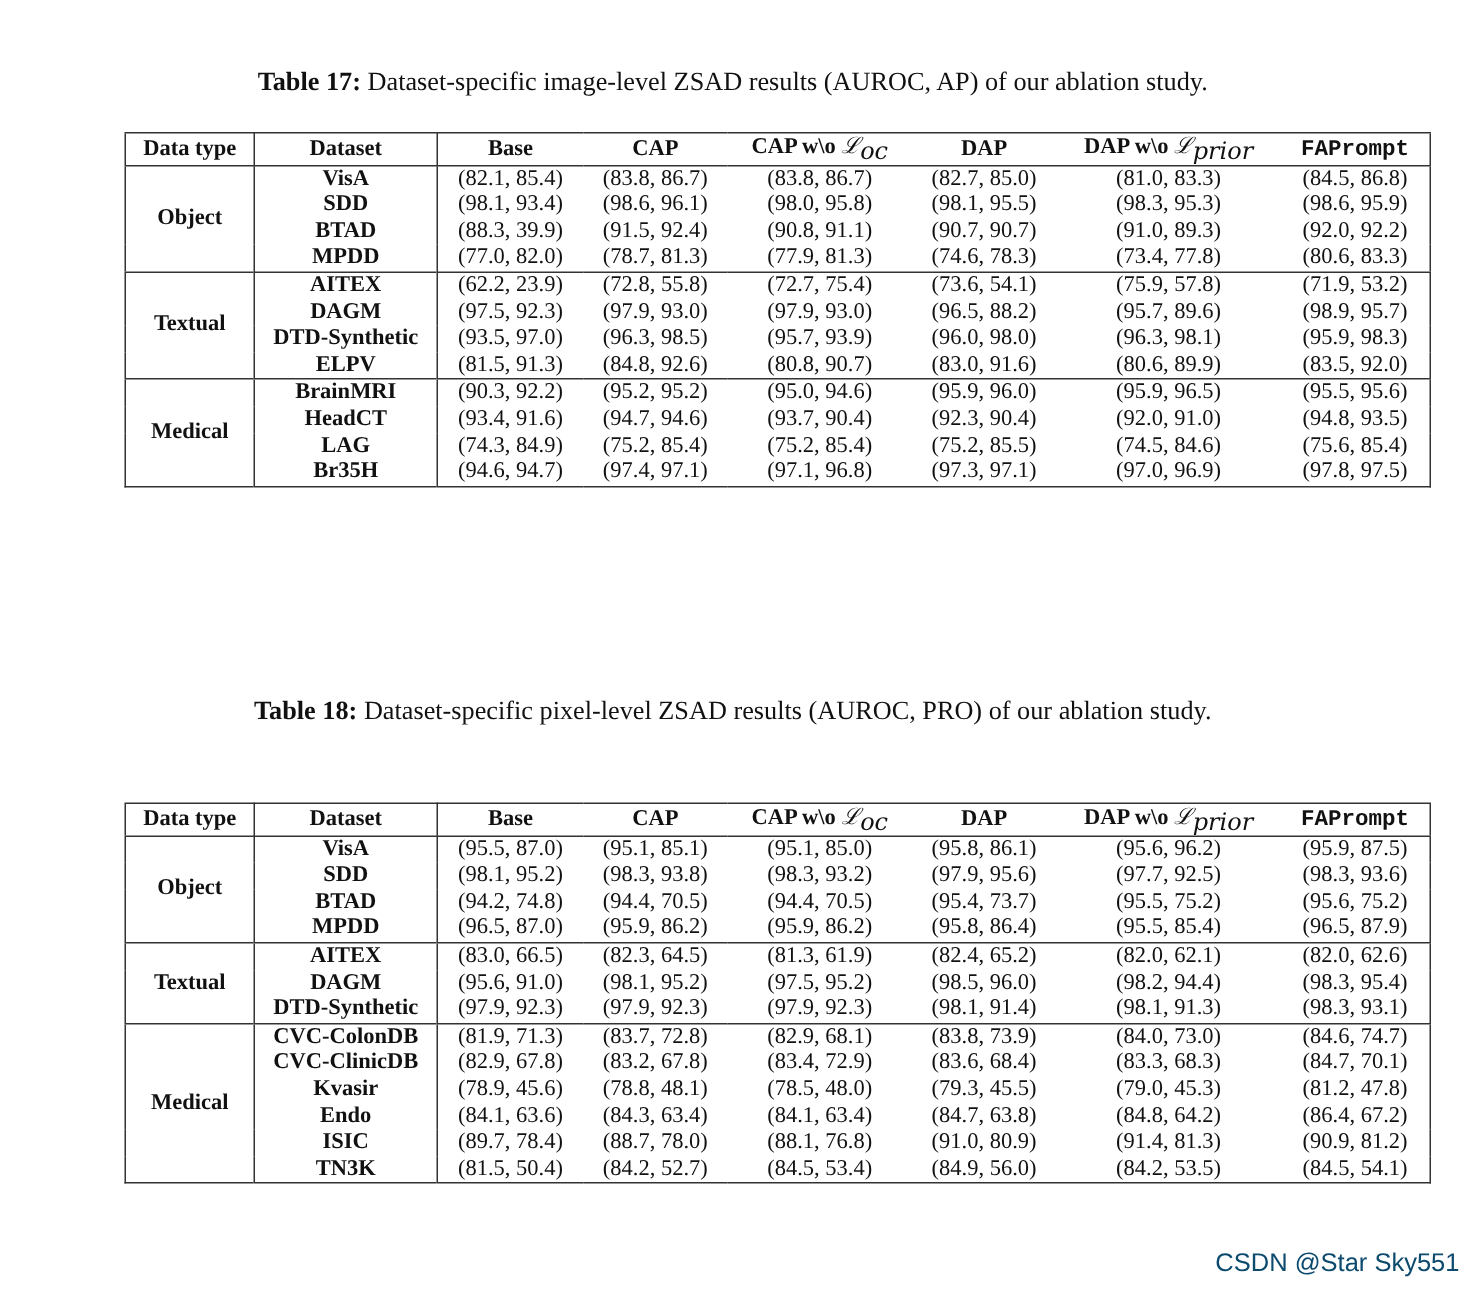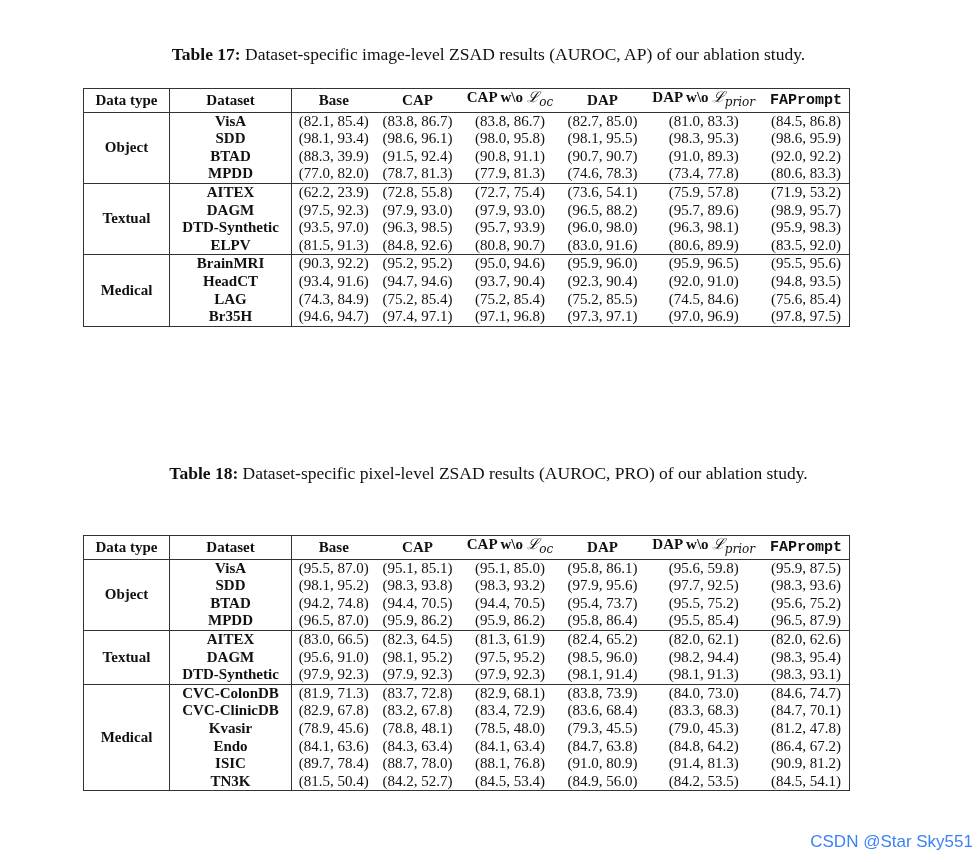--- a/index.html
+++ b/index.html
@@ -1,35 +1,35 @@
 <!DOCTYPE html>
 <html><head>
 <meta charset="utf-8">
 <style>
   html, body { margin: 0; padding: 0; background: #ffffff; }
   body { width: 977px; height: 862px; position: relative; overflow: hidden;
          font-family: "Liberation Serif", "DejaVu Serif", serif; color: #111; }
   .caption { position: absolute; left: 0; width: 977px; text-align: center;
              font-size: 17.5px; }
   .caption b { font-weight: bold; margin-top: 32px; }
-  table.res { position: absolute; left: 83px; width: 767px; border-collapse: collapse;
+  table.res { position: absolute; left: 83px; width: 871px; border-collapse: collapse;
               font-size: 15px; line-height: 17.6px; }
   table.res th, table.res td { padding: 0 4px; text-align: center; white-space: nowrap; }
   table.res th { font-weight: bold; font-size: 15px; }
   table.res thead tr th { border-top: 1px solid #333; border-bottom: 1px solid #333; }
   table.res { border: 1px solid #333; }
   .vline { border-right: 1px solid #333; }
   .dtype { font-weight: bold; vertical-align: middle; }
   .ds { font-weight: bold; }
   tr.grp-start td { border-top: 1px solid #333; }
   .mono { font-family: "Liberation Mono", "DejaVu Sans Mono", monospace; font-weight: bold; }
   .math { font-family: "DejaVu Serif", serif; font-style: italic; font-weight: normal; }
-  .math sub { font-size: 12px; }
+  .math sub { font-size: 16px; }
   .watermark { position: absolute; right: 4px; top: 832px; font-family: "Liberation Sans", sans-serif;
-               font-size: 17px; color: #3b82f6; }
+               font-size: 17px; color: #0c4a6e; }
   col.c1 { width: 86px; } col.c2 { width: 122px; }
 </style>
 </head>
 <body>
 
 <div class="caption" style="top:44px;">
   <b>Table 17:</b>
   <span>Dataset-specific image-level ZSAD results (AUROC, AP) of our ablation study.</span>
 </div>
 
@@ -200,21 +200,21 @@
       </tr>
     </thead>
     <tbody>
       <tr class="grp-start">
         <td class="vline dtype" rowspan="4">Object</td>
         <td class="vline ds">VisA</td>
         <td>(95.5, 87.0)</td>
         <td>(95.1, 85.1)</td>
         <td>(95.1, 85.0)</td>
         <td>(95.8, 86.1)</td>
-        <td>(95.6, 59.8)</td>
+        <td>(95.6, 96.2)</td>
         <td>(95.9, 87.5)</td>
       </tr>
       <tr class="">
         <td class="vline ds">SDD</td>
         <td>(98.1, 95.2)</td>
         <td>(98.3, 93.8)</td>
         <td>(98.3, 93.2)</td>
         <td>(97.9, 95.6)</td>
         <td>(97.7, 92.5)</td>
         <td>(98.3, 93.6)</td>

